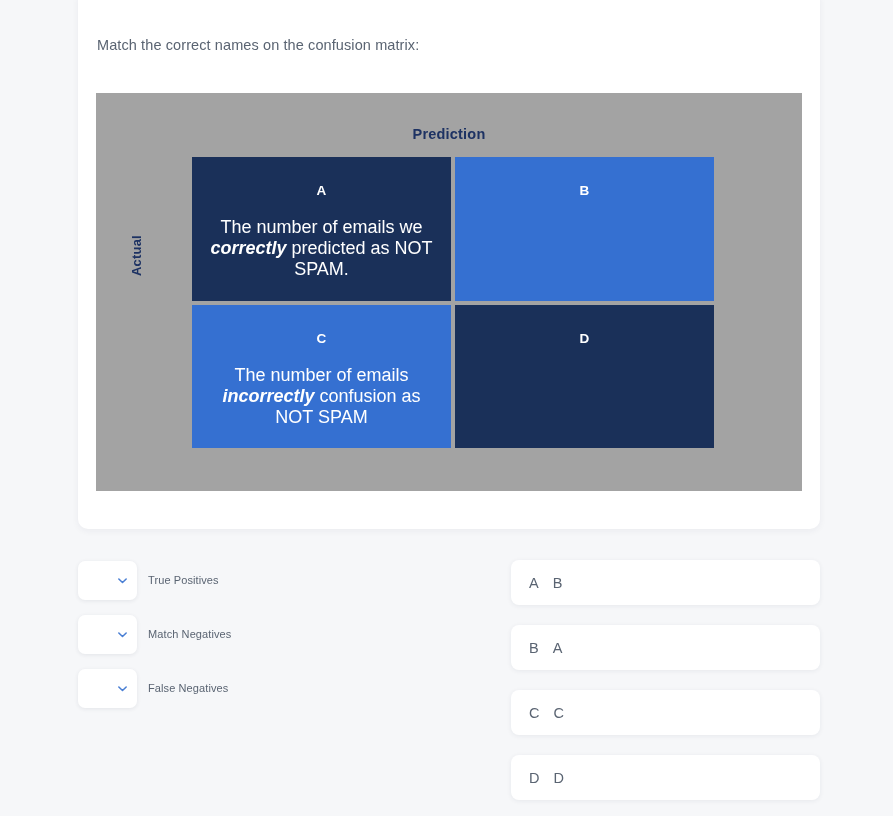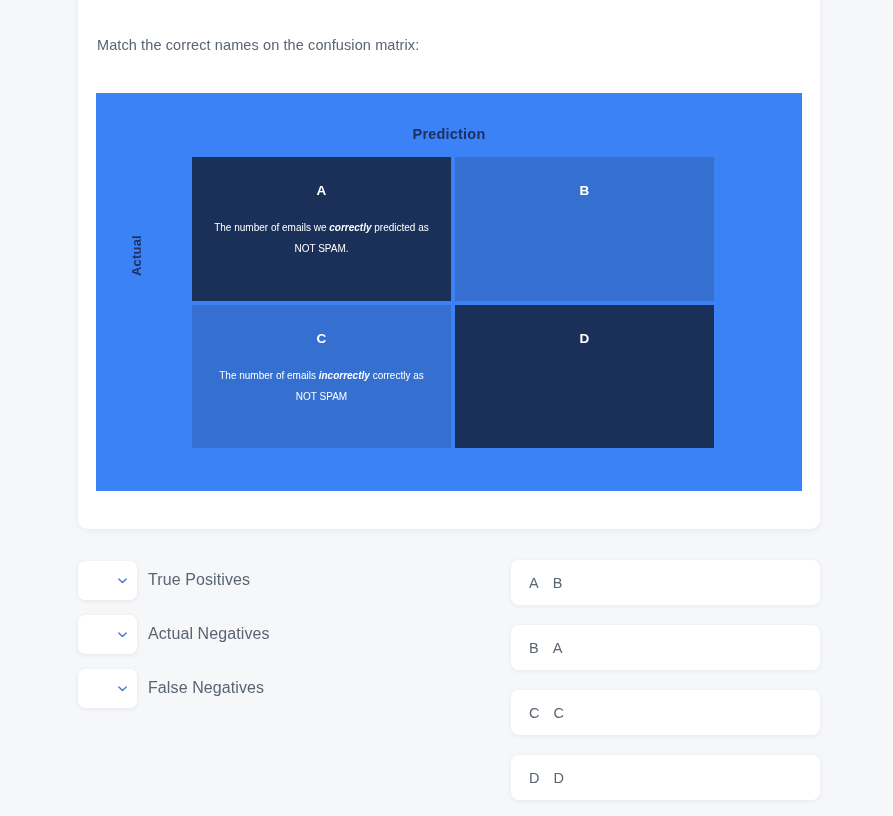--- a/index.html
+++ b/index.html
@@ -38,21 +38,21 @@
     margin-top: 16px;
   }
 
   
   .matrix-panel {
     position: absolute;
     left: 18px;
     top: 103px;
     width: 706px;
     height: 398px;
-    background: #3b82f6;
+    background: #a3a3a3;
   }
 
   .matrix-title {
     position: absolute;
     top: 33px;
     left: 0;
     width: 100%;
     text-align: center;
     font-size: 14.5px;
     font-weight: bold;
@@ -96,21 +96,21 @@
   .cell.navy  { background: #1a3059; }
   .cell.blue  { background: #3570d1; }
 
   .cell-letter {
     font-size: 13.5px;
     font-weight: bold;
     letter-spacing: 0.4px;
     margin-bottom: 19px;
   }
   .cell-desc {
-    font-size: 10px;
+    font-size: 18px;
     line-height: 21px;
   }
   .cell-desc b {
     font-weight: bold;
     font-style: italic;
   }
 
   
   .match-area {
     position: absolute;
@@ -145,21 +145,21 @@
   }
 
   .chevron {
     width: 11px;
     height: 11px;
     display: block;
   }
 
   .match-label {
     margin-left: 11px;
-    font-size: 16px;
+    font-size: 11px;
     color: #5a6472;
     letter-spacing: 0.1px;
   }
 
   .option-card {
     height: 45px;
     background: #ffffff;
     border-radius: 8px;
     box-shadow: 0 1px 5px rgba(30, 40, 70, 0.07);
     display: flex;
@@ -194,21 +194,21 @@
         <div class="cell-letter">A</div>
         <div class="cell-desc"><span>The number of emails we </span><b>correctly</b><span> predicted as NOT SPAM.</span></div>
       </div>
 
       <div class="cell blue">
         <div class="cell-letter">B</div>
       </div>
 
       <div class="cell blue">
         <div class="cell-letter">C</div>
-        <div class="cell-desc"><span>The number of emails </span><b>incorrectly</b><span> correctly as NOT SPAM</span></div>
+        <div class="cell-desc"><span>The number of emails </span><b>incorrectly</b><span> confusion as NOT SPAM</span></div>
       </div>
 
       <div class="cell navy">
         <div class="cell-letter">D</div>
       </div>
 
     </div>
   </div>
 </div>
 
@@ -224,21 +224,21 @@
       </div>
       <div class="match-label">True Positives</div>
     </div>
 
     <div class="match-row">
       <div class="dropdown">
         <svg class="chevron" viewBox="0 0 12 12">
           <path d="M2 4.4 L6 8.2 L10 4.4" fill="none" stroke="#4a7fd4" stroke-width="1.7" stroke-linecap="round" stroke-linejoin="round"></path>
         </svg>
       </div>
-      <div class="match-label">Actual Negatives</div>
+      <div class="match-label">Match Negatives</div>
     </div>
 
     <div class="match-row">
       <div class="dropdown">
         <svg class="chevron" viewBox="0 0 12 12">
           <path d="M2 4.4 L6 8.2 L10 4.4" fill="none" stroke="#4a7fd4" stroke-width="1.7" stroke-linecap="round" stroke-linejoin="round"></path>
         </svg>
       </div>
       <div class="match-label">False Negatives</div>
     </div>

